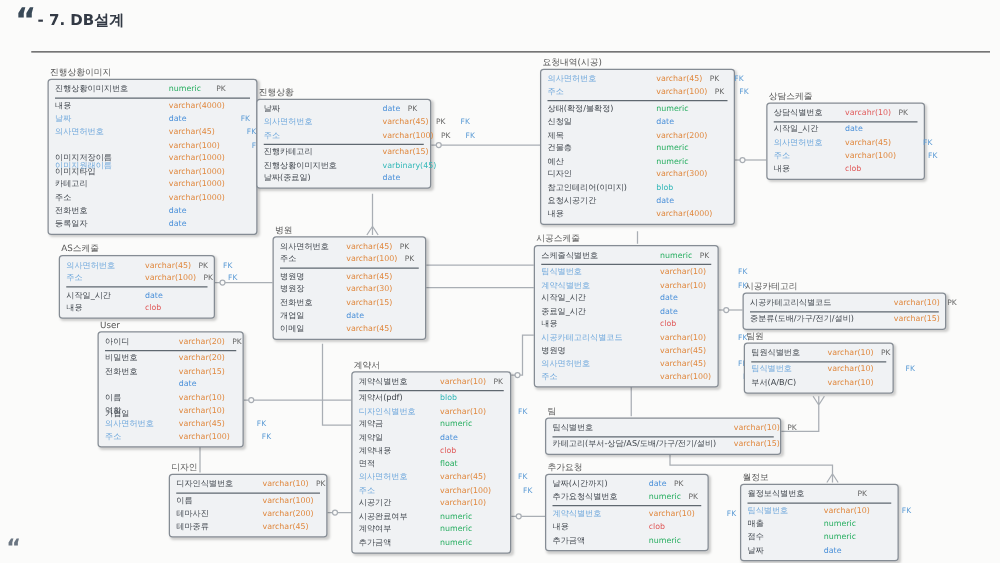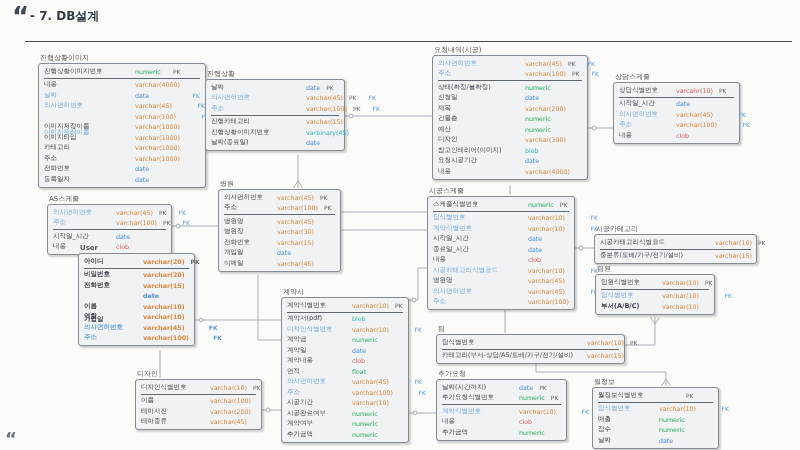--- a/index.html
+++ b/index.html
@@ -400,21 +400,21 @@
         </div>
         <div class="row">
           <span class="fname" style="min-width: 50px;">이메일</span>
           <span class="ftype" style="color: rgb(224, 136, 62);">varchar(45)</span>
           <span class="fsp"></span>
           <span class="fpk"></span>
           <span class="ffk"></span>
         </div>
       </div>
     </div>
-    <div class="tbl" style="left: 78px; top: 244px; width: 117px; font-weight: bold;">
+    <div class="tbl" style="left: 78px; top: 256px; width: 117px;">
       <div class="tbl-title">User</div>
       <div class="tbl-box">
         <div class="row">
           <span class="fname" style="min-width: 56px;">아이디</span>
           <span class="ftype" style="color: rgb(224, 136, 62);">varchar(20)</span>
           <span class="fsp"></span>
           <span class="fpk">PK</span>
           <span class="ffk"></span>
         </div>
         <div class="sep"></div>
@@ -708,21 +708,21 @@
         </div>
         <div class="sep"></div>
         <div class="row">
           <span class="fname fk" style="min-width: 58px;">팀식별번호</span>
           <span class="ftype" style="color: rgb(224, 136, 62);">varchar(10)</span>
           <span class="fsp"></span>
           <span class="fpk"></span>
           <span class="ffk">FK</span>
         </div>
         <div class="row">
-          <span class="fname" style="min-width: 58px; font-weight: bold;">부서(A/B/C)</span>
+          <span class="fname" style="min-width: 58px;">부서(A/B/C)</span>
           <span class="ftype" style="color: rgb(224, 136, 62);">varchar(10)</span>
           <span class="fsp"></span>
           <span class="fpk"></span>
           <span class="ffk"></span>
         </div>
       </div>
     </div>
     <div class="tbl" style="left: 436px; top: 325px; width: 189px;">
       <div class="tbl-title">팀</div>
       <div class="tbl-box">

